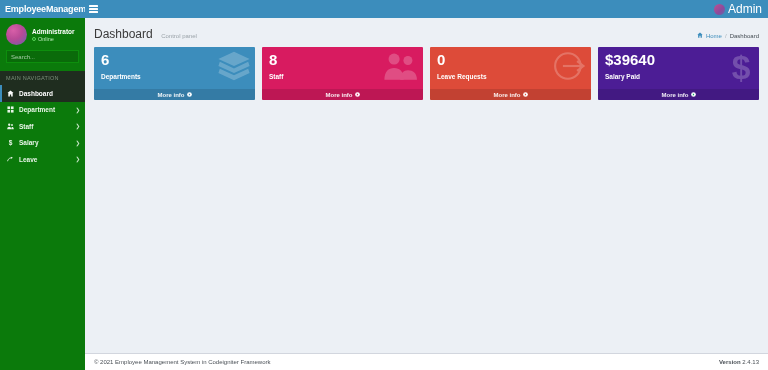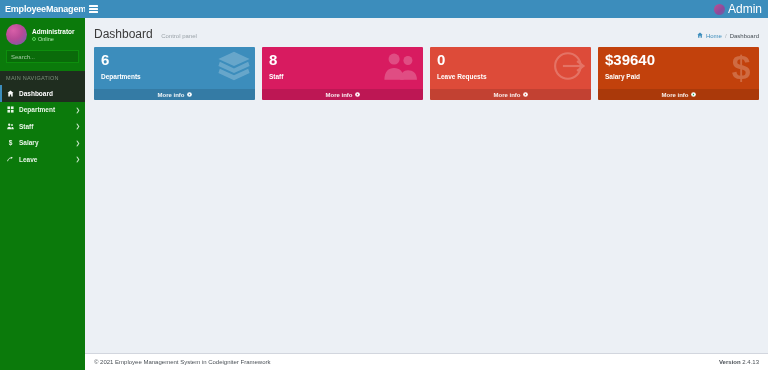--- a/index.html
+++ b/index.html
@@ -481,21 +481,21 @@
           </div>
           <div class="stat-footer">
             <span>More info</span>
             <svg width="5" height="5" viewBox="0 0 16 16" fill="#ffffff">
               <circle cx="8" cy="8" r="7.5"></circle>
                 <path d="M6 4 L10.5 8 L6 12 Z" fill="#dd4b39"></path>
             </svg>
           </div>
         </div>
 
-        <div class="stat-card" style="background:#c2410c">
+        <div class="stat-card" style="background:#4c1d95">
           <div class="stat-body">
             <div class="stat-number">$39640</div>
             <div class="stat-label">Salary Paid</div>
             <div class="stat-icon">
               <svg width="28" height="32" viewBox="0 0 28 40">
                 <text x="14" y="35" font-size="42" font-family="Liberation Sans, sans-serif" font-weight="bold" fill="#ffffff" text-anchor="middle">$</text>
               </svg>
             </div>
           </div>
           <div class="stat-footer">

